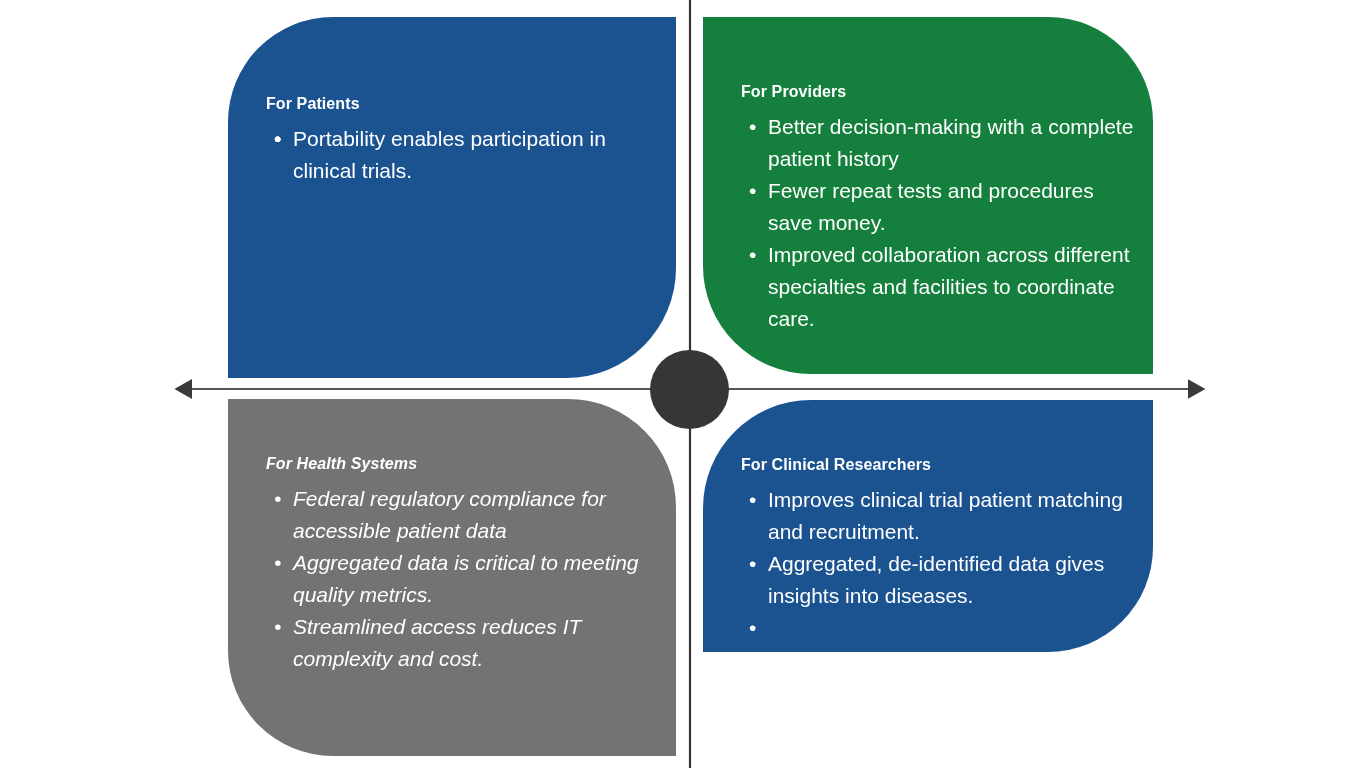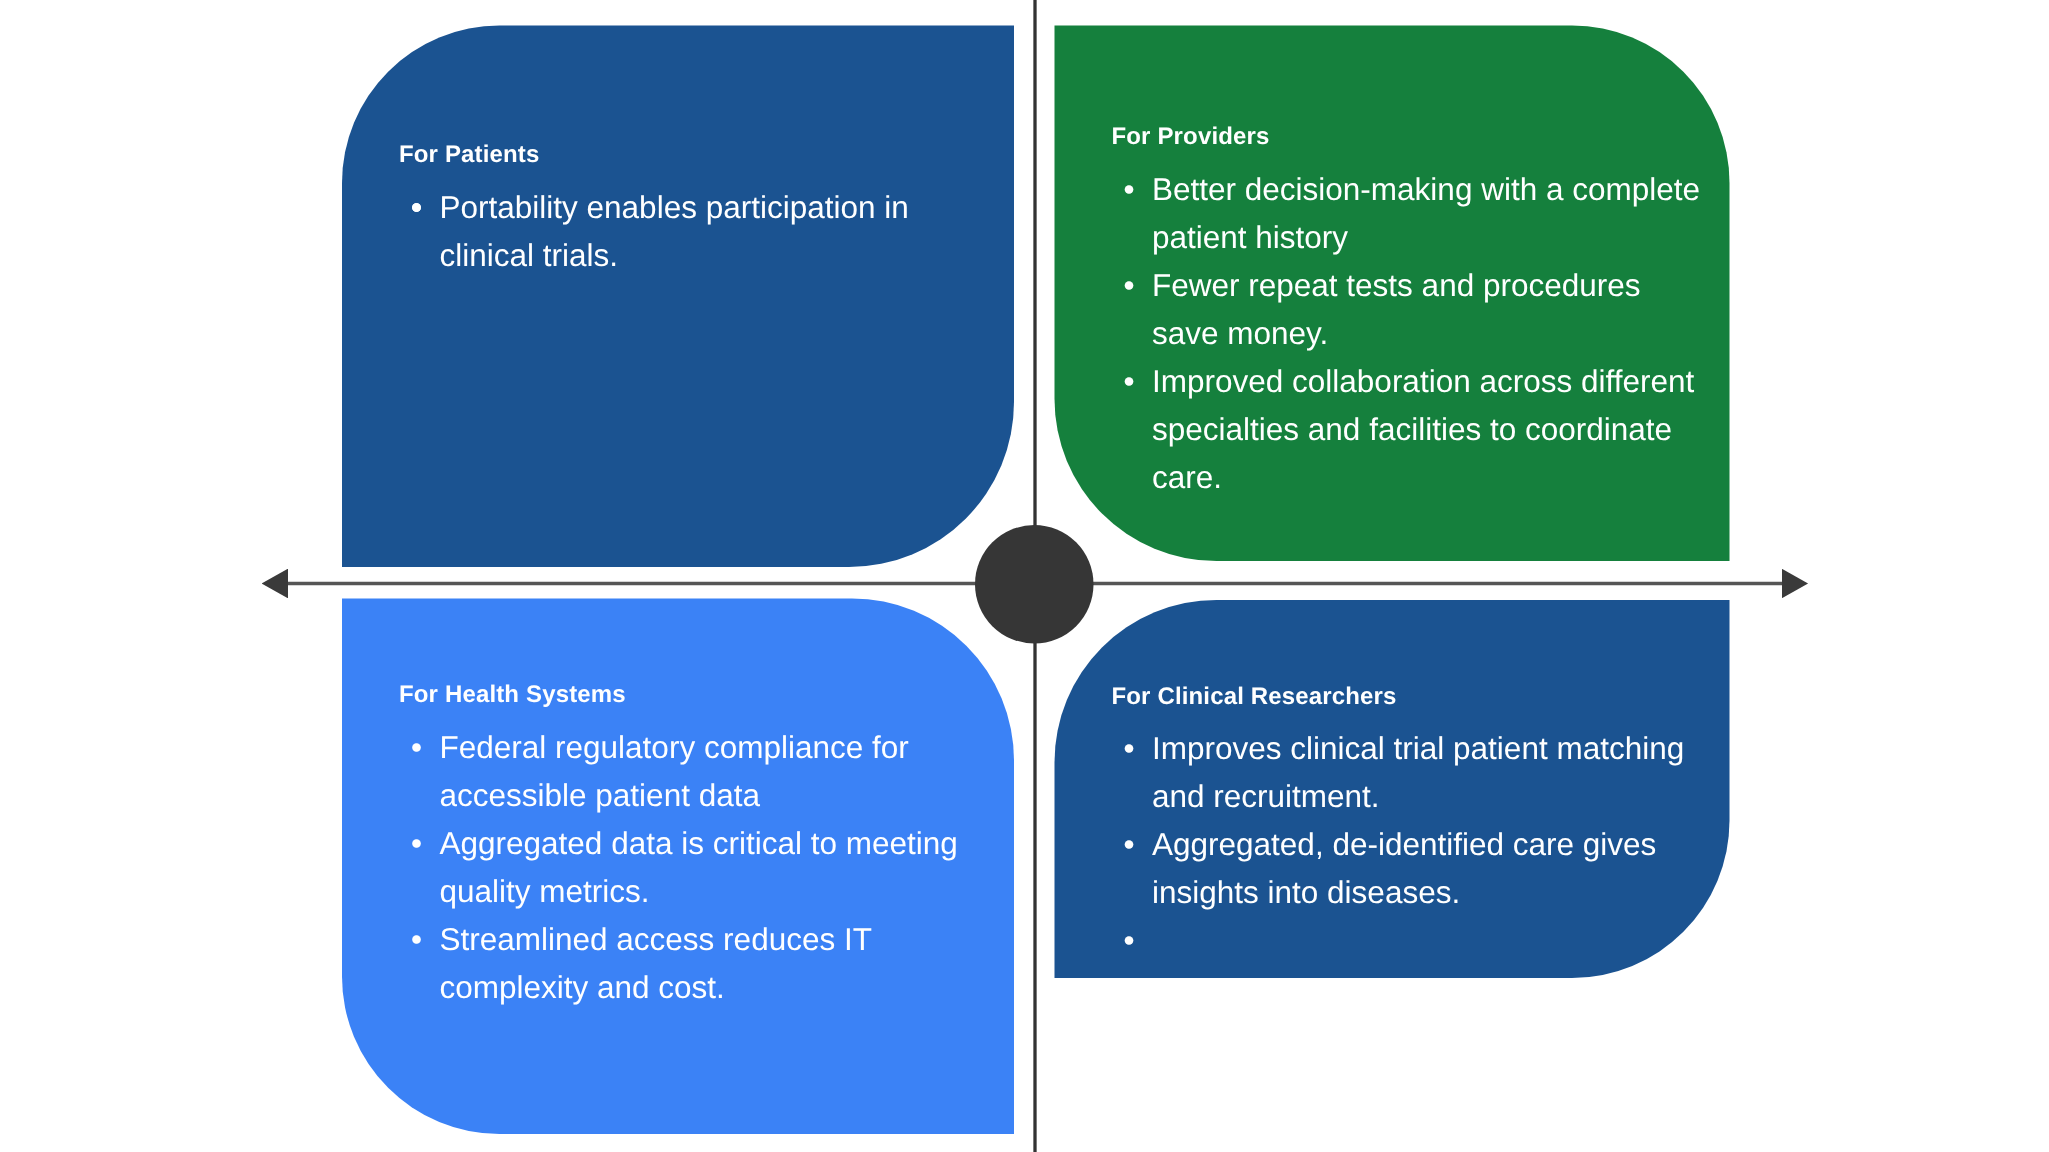--- a/index.html
+++ b/index.html
@@ -191,21 +191,21 @@
           <span>Fewer repeat tests and procedures save money.</span>
         </li>
         <li>
           <span class="bullet">•</span>
           <span>Improved collaboration across different specialties and facilities to coordinate care.</span>
         </li>
       </ul>
     </div>
   </div>
 
-  <div class="quad" id="quad-health" style="background: #3b82f6; color: rgb(255, 255, 255);">
+  <div class="quad" id="quad-health" style="background: #737373; color: rgb(255, 255, 255); font-style: italic;">
     <div class="quad-inner">
       <h2 class="quad-title">For Health Systems</h2>
       <ul class="quad-list">
         <li>
           <span class="bullet">•</span>
           <span>Federal regulatory compliance for accessible patient data</span>
         </li>
         <li>
           <span class="bullet">•</span>
           <span>Aggregated data is critical to meeting quality metrics.</span>
@@ -221,21 +221,21 @@
   <div class="quad" id="quad-researchers" style="background: rgb(27, 83, 145); color: rgb(255, 255, 255);">
     <div class="quad-inner">
       <h2 class="quad-title">For Clinical Researchers</h2>
       <ul class="quad-list">
         <li>
           <span class="bullet">•</span>
           <span>Improves clinical trial patient matching and recruitment.</span>
         </li>
         <li>
           <span class="bullet">•</span>
-          <span>Aggregated, de-identified care gives insights into diseases.</span>
+          <span>Aggregated, de-identified data gives insights into diseases.</span>
         </li>
         <li>
           <span class="bullet">•</span>
         </li>
       </ul>
     </div>
   </div>
 
   <div id="center-hub" style="background: rgb(54, 54, 54);"></div>
 

